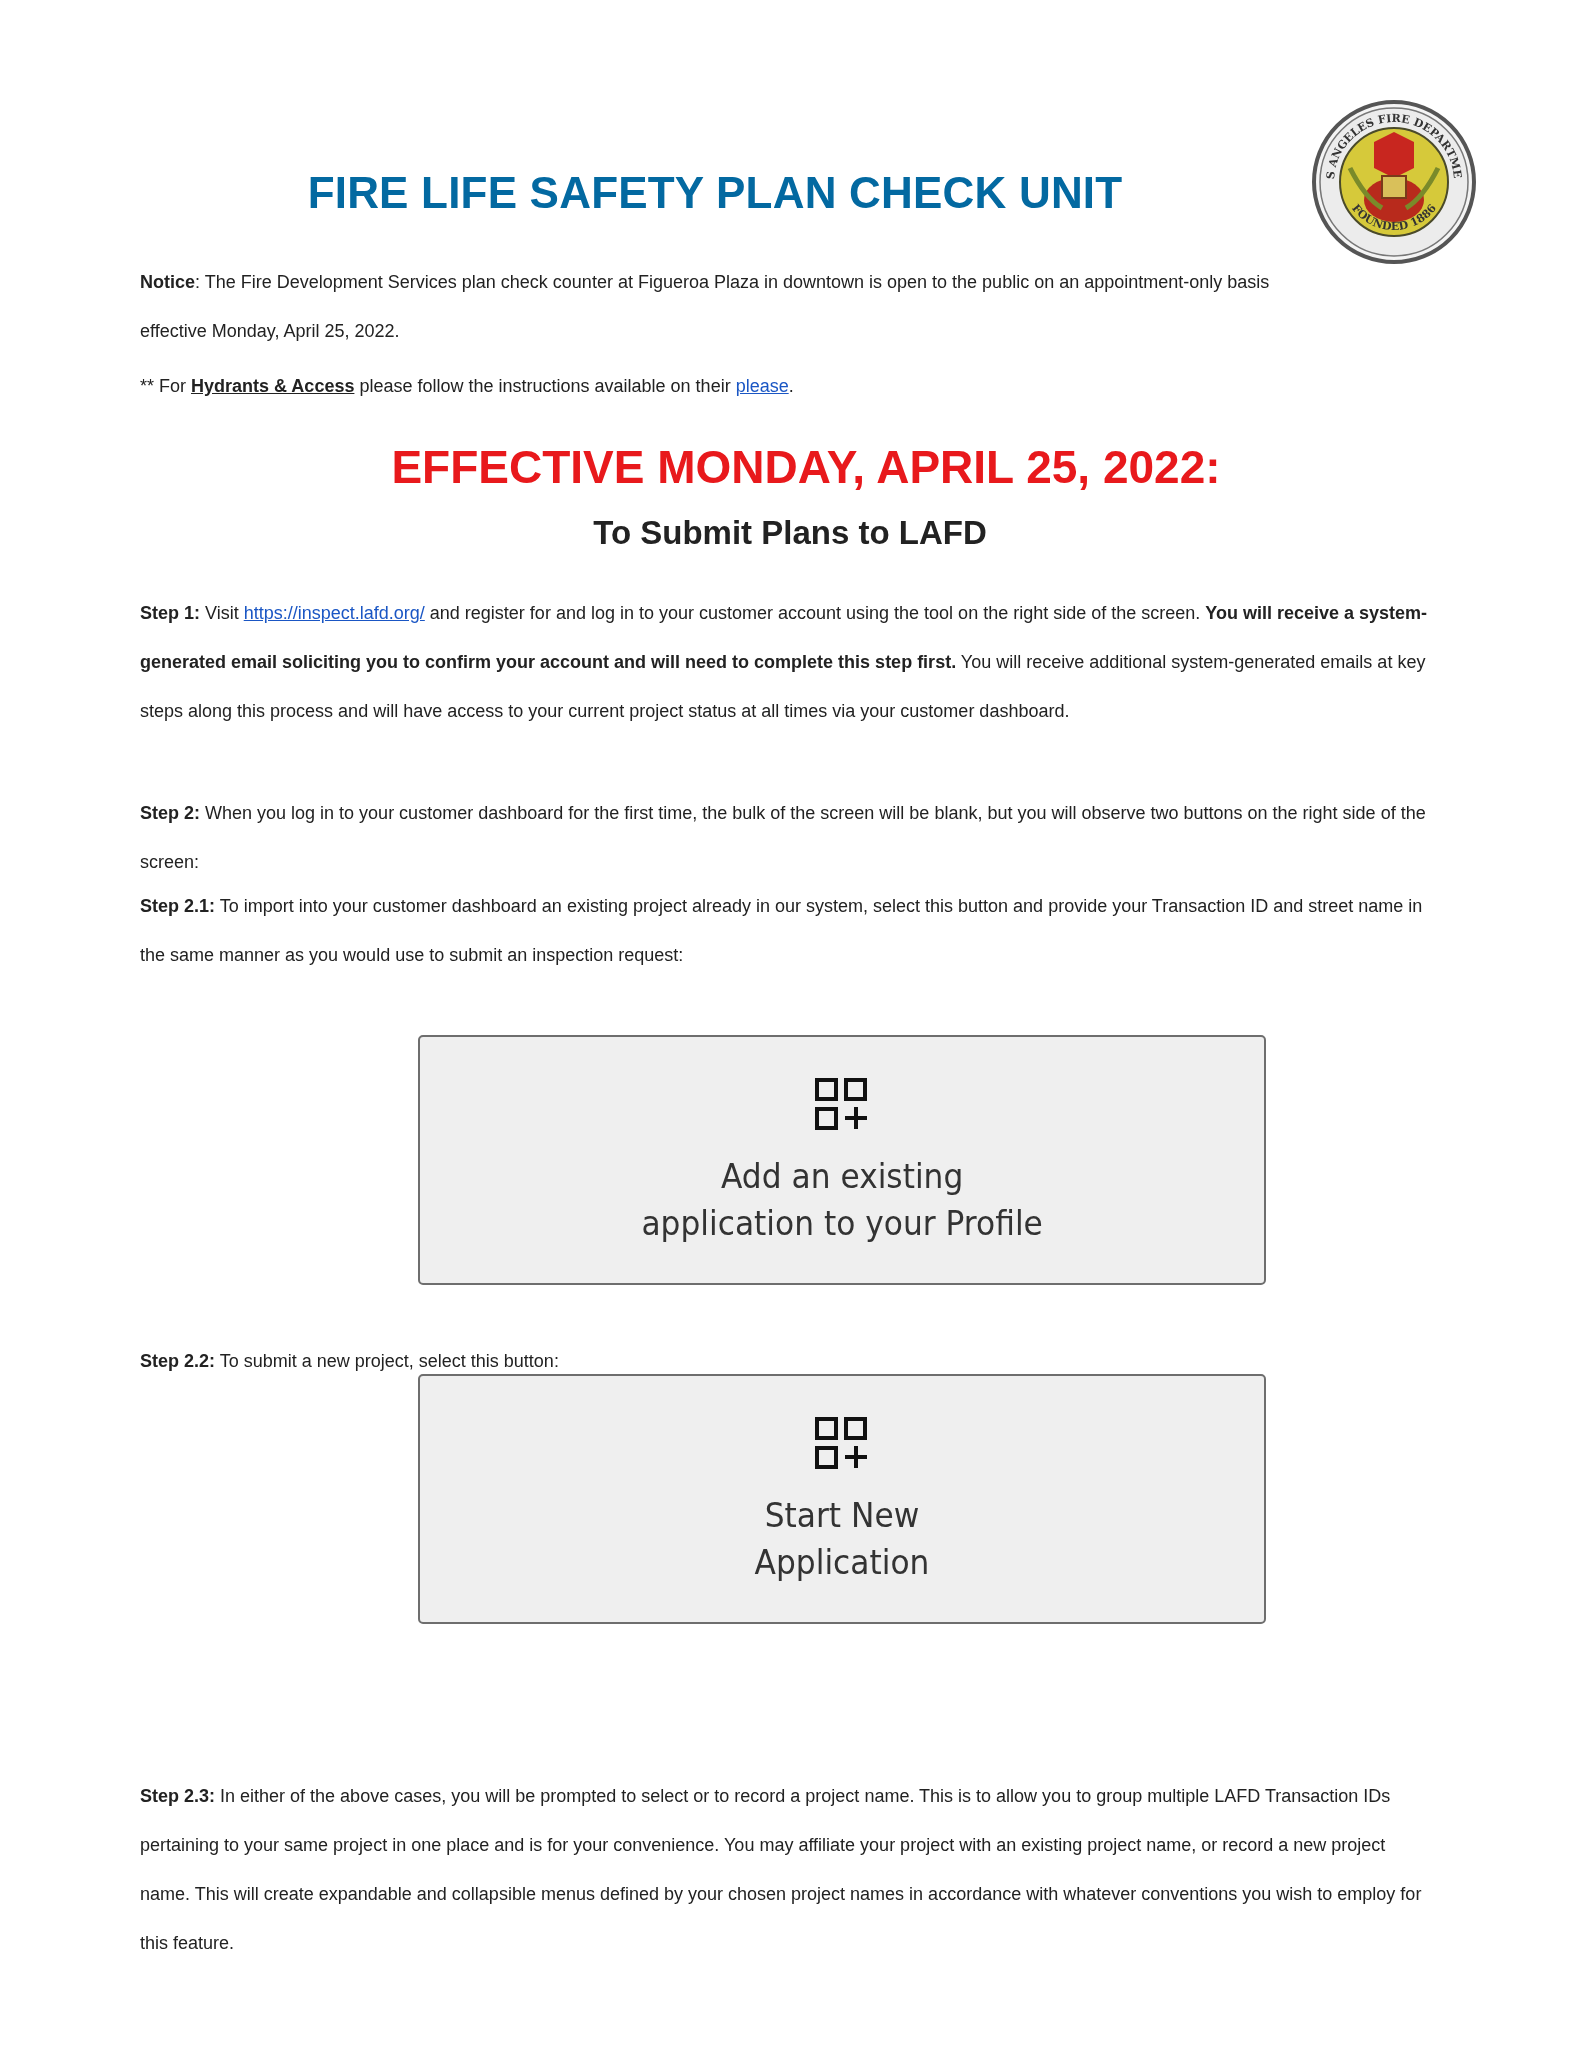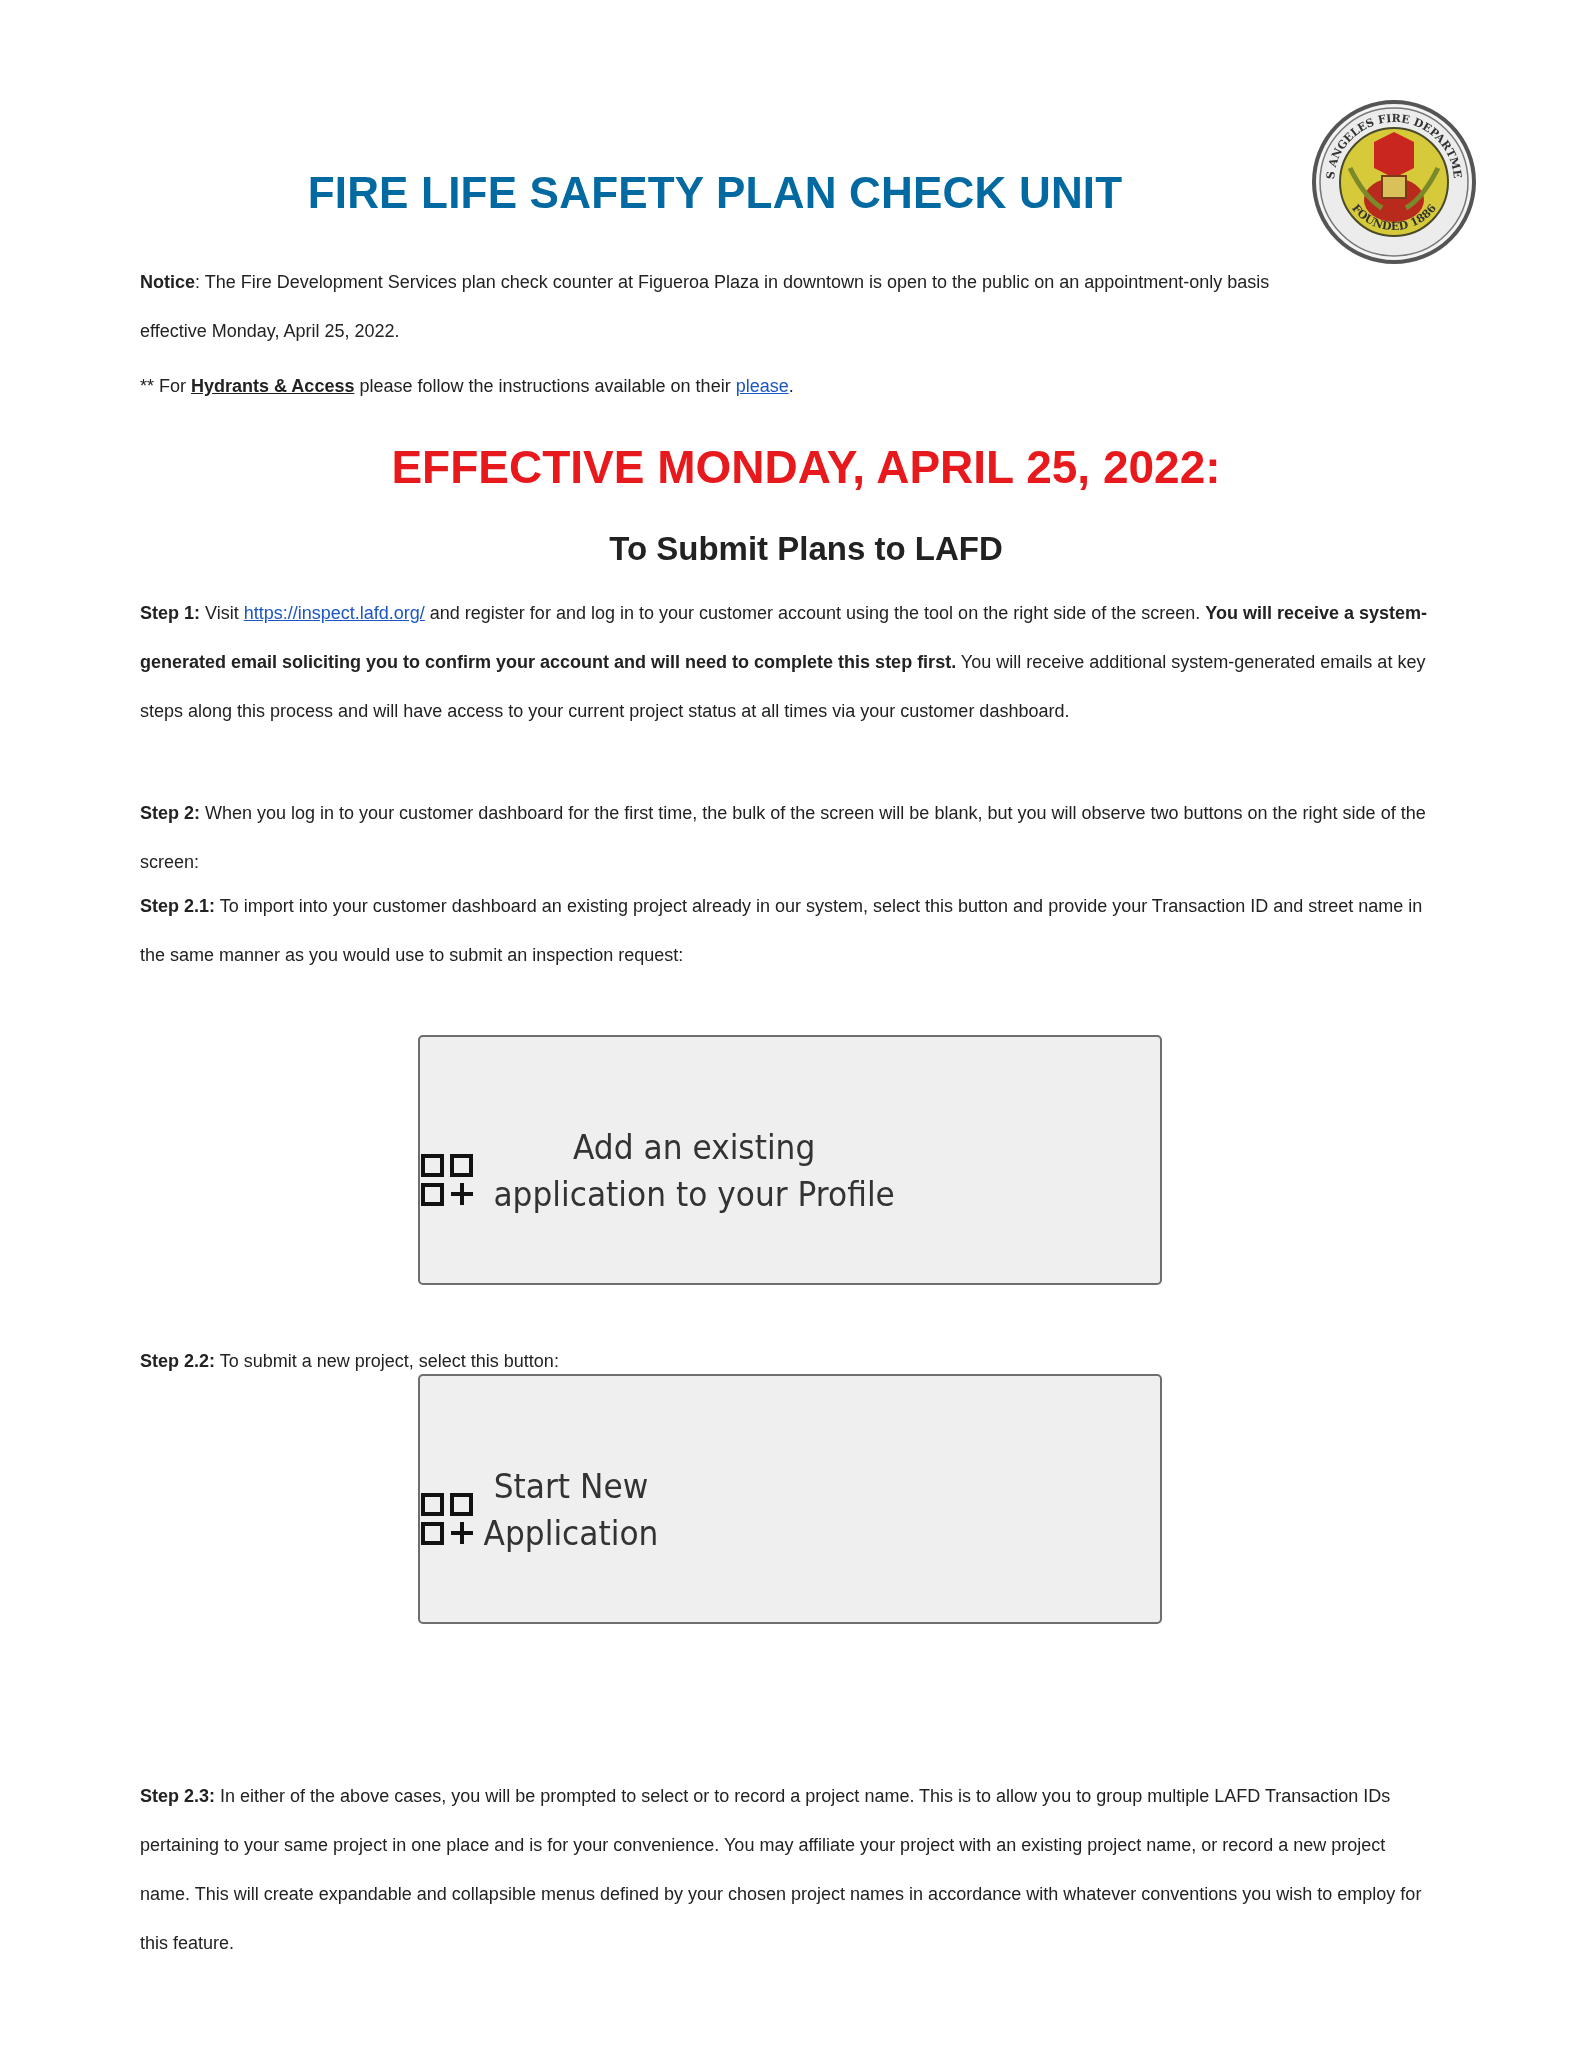--- a/index.html
+++ b/index.html
@@ -21,26 +21,26 @@
   }
   .para b { font-weight: bold; }
   .link { color: #1a56c4; text-decoration: underline; cursor: pointer; }
   .uline { text-decoration: underline; font-weight: bold; }
   .red-head {
     position: absolute; left: 140px; width: 1300px; top: 424px;
     text-align: center; font-size: 46px; font-weight: bold; color: #e8191c; margin: 16px;
   }
   .sub-head {
     position: absolute; left: 140px; width: 1300px; top: 514px;
-    text-align: center; font-size: 33px; font-weight: bold; color: #222; margin: 16px;
+    text-align: center; font-size: 33px; font-weight: bold; color: #222; margin: 0;
   }
   .app-btn {
-    position: absolute; left: 418px; width: 744px;
+    position: absolute; left: 418px; width: 848px;
     background: #efefef; border: 2px solid #6e6e6e; border-radius: 5px;
-    box-sizing: border-box; display: flex; flex-direction: row;
+    box-sizing: border-box; display: flex; flex-direction: column;
     align-items: center; cursor: pointer;
   }
   .app-btn .icon { margin-top: 40px; width: 56px; height: 54px; }
   .app-btn .label {
     margin-top: 22px; font-family: "DejaVu Sans", sans-serif;
     font-size: 34px; line-height: 47px; color: #333; text-align: center;
     transform: scaleX(0.92);
   }
 </style>
 </head>

